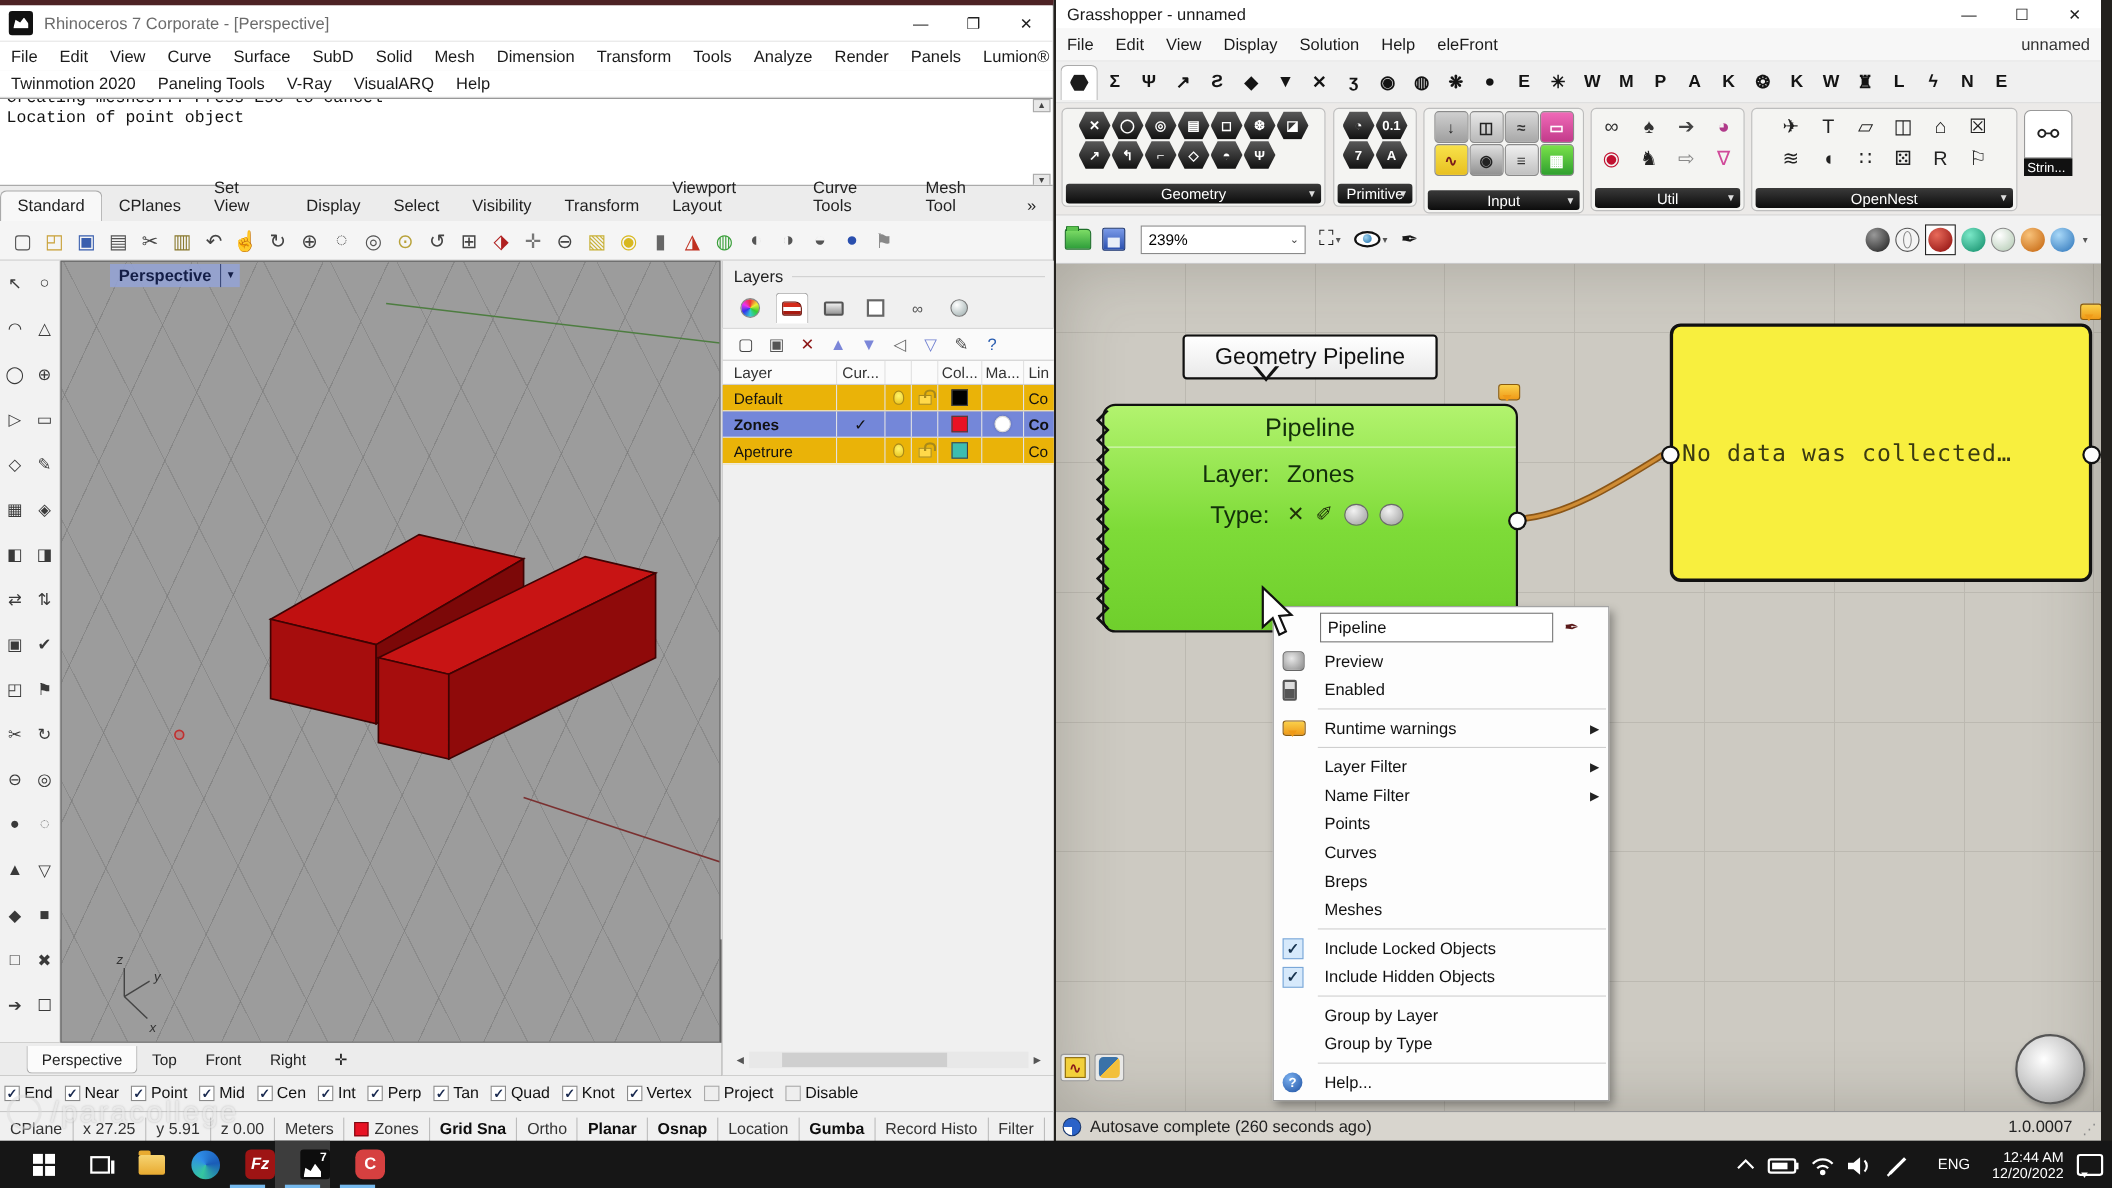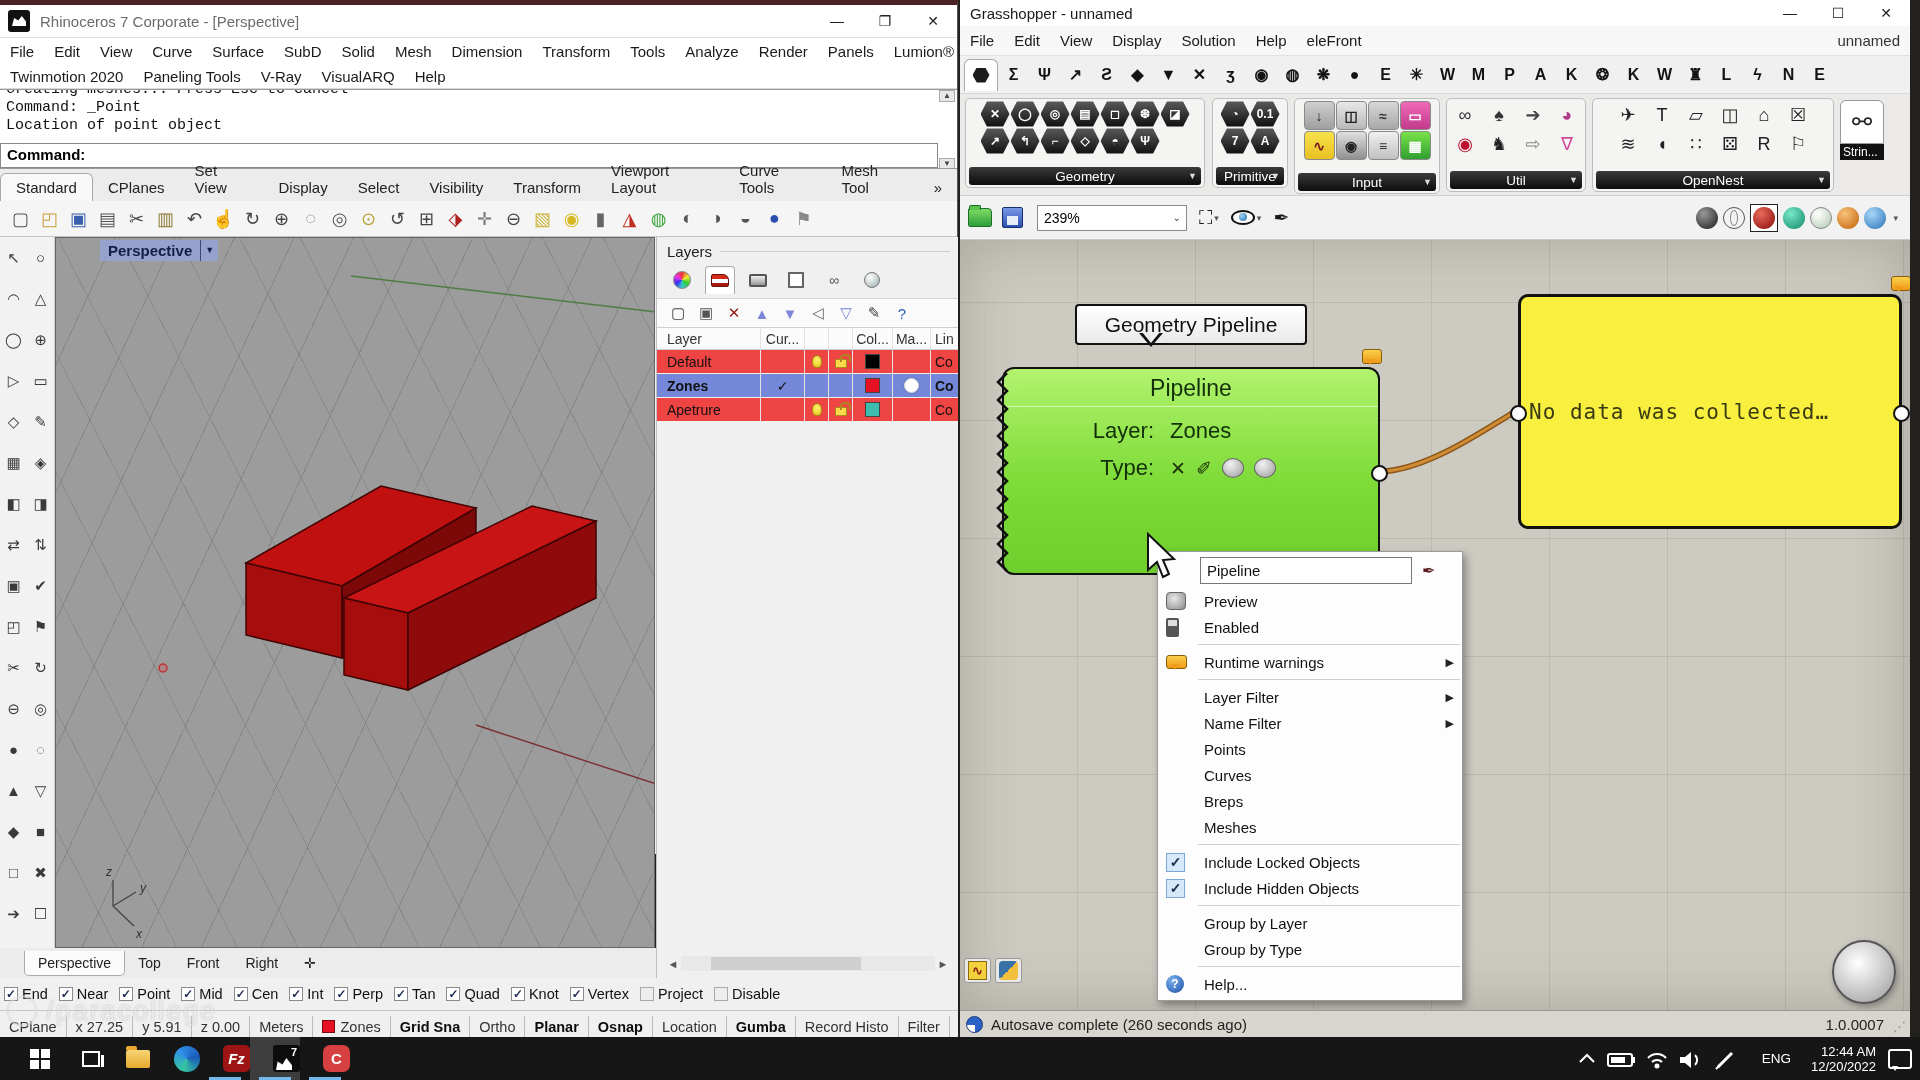--- a/index.html
+++ b/index.html
@@ -82,21 +82,21 @@
     background:#fbfbfb; font-size:14px; color:#333; height:23px; align-items:center; }
   .lp-head span, .lp-row span { border-right:1px solid #e2e2e2; height:100%;
     display:flex; align-items:center; }
   .c-name { width:104px; padding-left:10px; }
   .c-cur { width:44px; justify-content:center; }
   .c-bulb { width:24px; justify-content:center; }
   .c-lock { width:24px; justify-content:center; }
   .c-col { width:40px; justify-content:center; }
   .c-mat { width:38px; justify-content:center; }
   .c-lin { flex:1; padding-left:4px; border-right:none !important; }
-  .lp-row { display:flex; height:24px; font-size:14px; color:#111; background:#ef4444;
+  .lp-row { display:flex; height:24px; font-size:14px; color:#111; background:#eab308;
     border-bottom:1px solid #f0f0f0; align-items:center; }
   .lp-row.selected { background:#7487d9; }
   .lp-row.selected .c-name, .lp-row.selected .c-lin { font-weight:bold; }
   .bulb { width:10px; height:13px; background:radial-gradient(circle at 50% 35%,#fff46a,#e8c21a);
     border:1px solid #a8891a; border-radius:50% 50% 42% 42%; }
   .lock { position:relative; width:12px; height:9px; background:#ffd94a; border:1px solid #a8891a;
     margin-top:4px; }
   .lock::before { content:""; position:absolute; left:4px; top:-6px; width:7px; height:6px;
     border:2px solid #a8891a; border-bottom:none; border-radius:5px 5px 0 0; }
   .swatch { width:15px; height:15px; border:1px solid #444; }
@@ -341,24 +341,22 @@
         <span class="menu-item">Twinmotion 2020</span>
         <span class="menu-item">Paneling Tools</span>
         <span class="menu-item">V-Ray</span>
         <span class="menu-item">VisualARQ</span>
         <span class="menu-item">Help</span>
       </div>
 
     <div class="r-cmd">
       <div class="r-cmd-history" id="r-history">
           <div>Creating meshes... Press Esc to cancel</div>
-          <div>Command: _Point</div>
           <div>Location of point object</div>
         </div>
-      <div class="r-cmd-prompt">Command:</div>
       <div class="r-spin">
         <span>▲</span>
         <span>▼</span>
       </div>
     </div>
 
     <div class="r-tabs" id="r-tabs">
         <span class="r-tab active">Standard</span>
         <span class="r-tab">CPlanes</span>
         <span class="r-tab">Set View</span>

